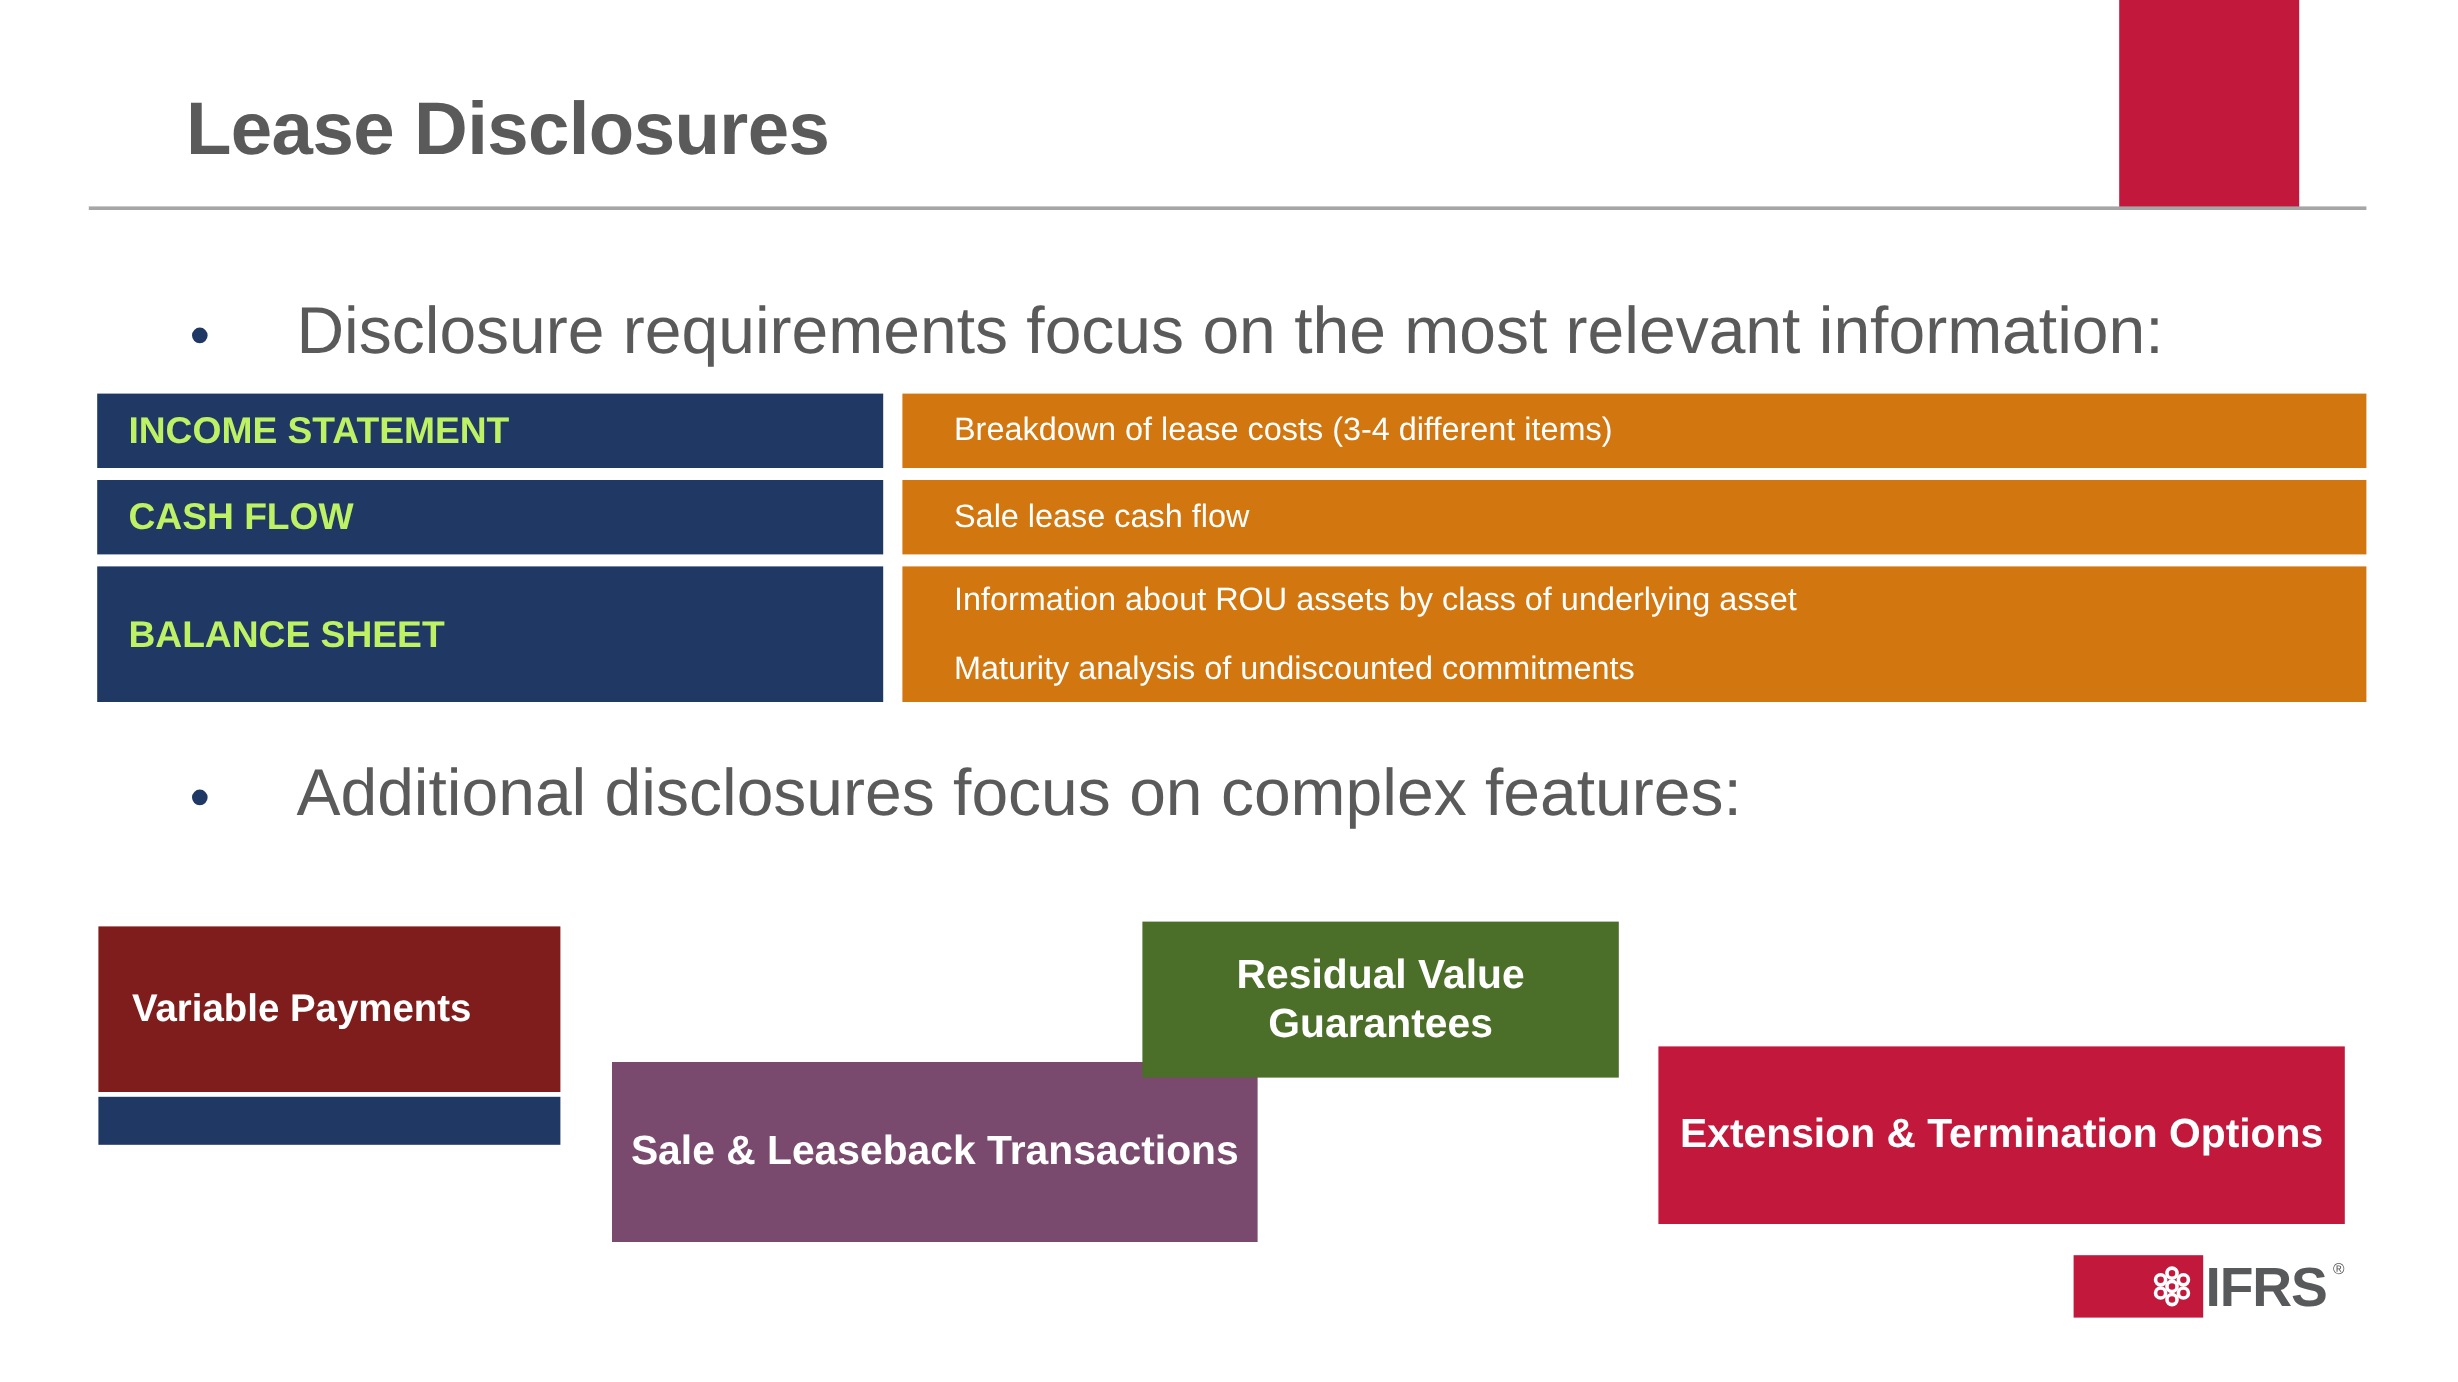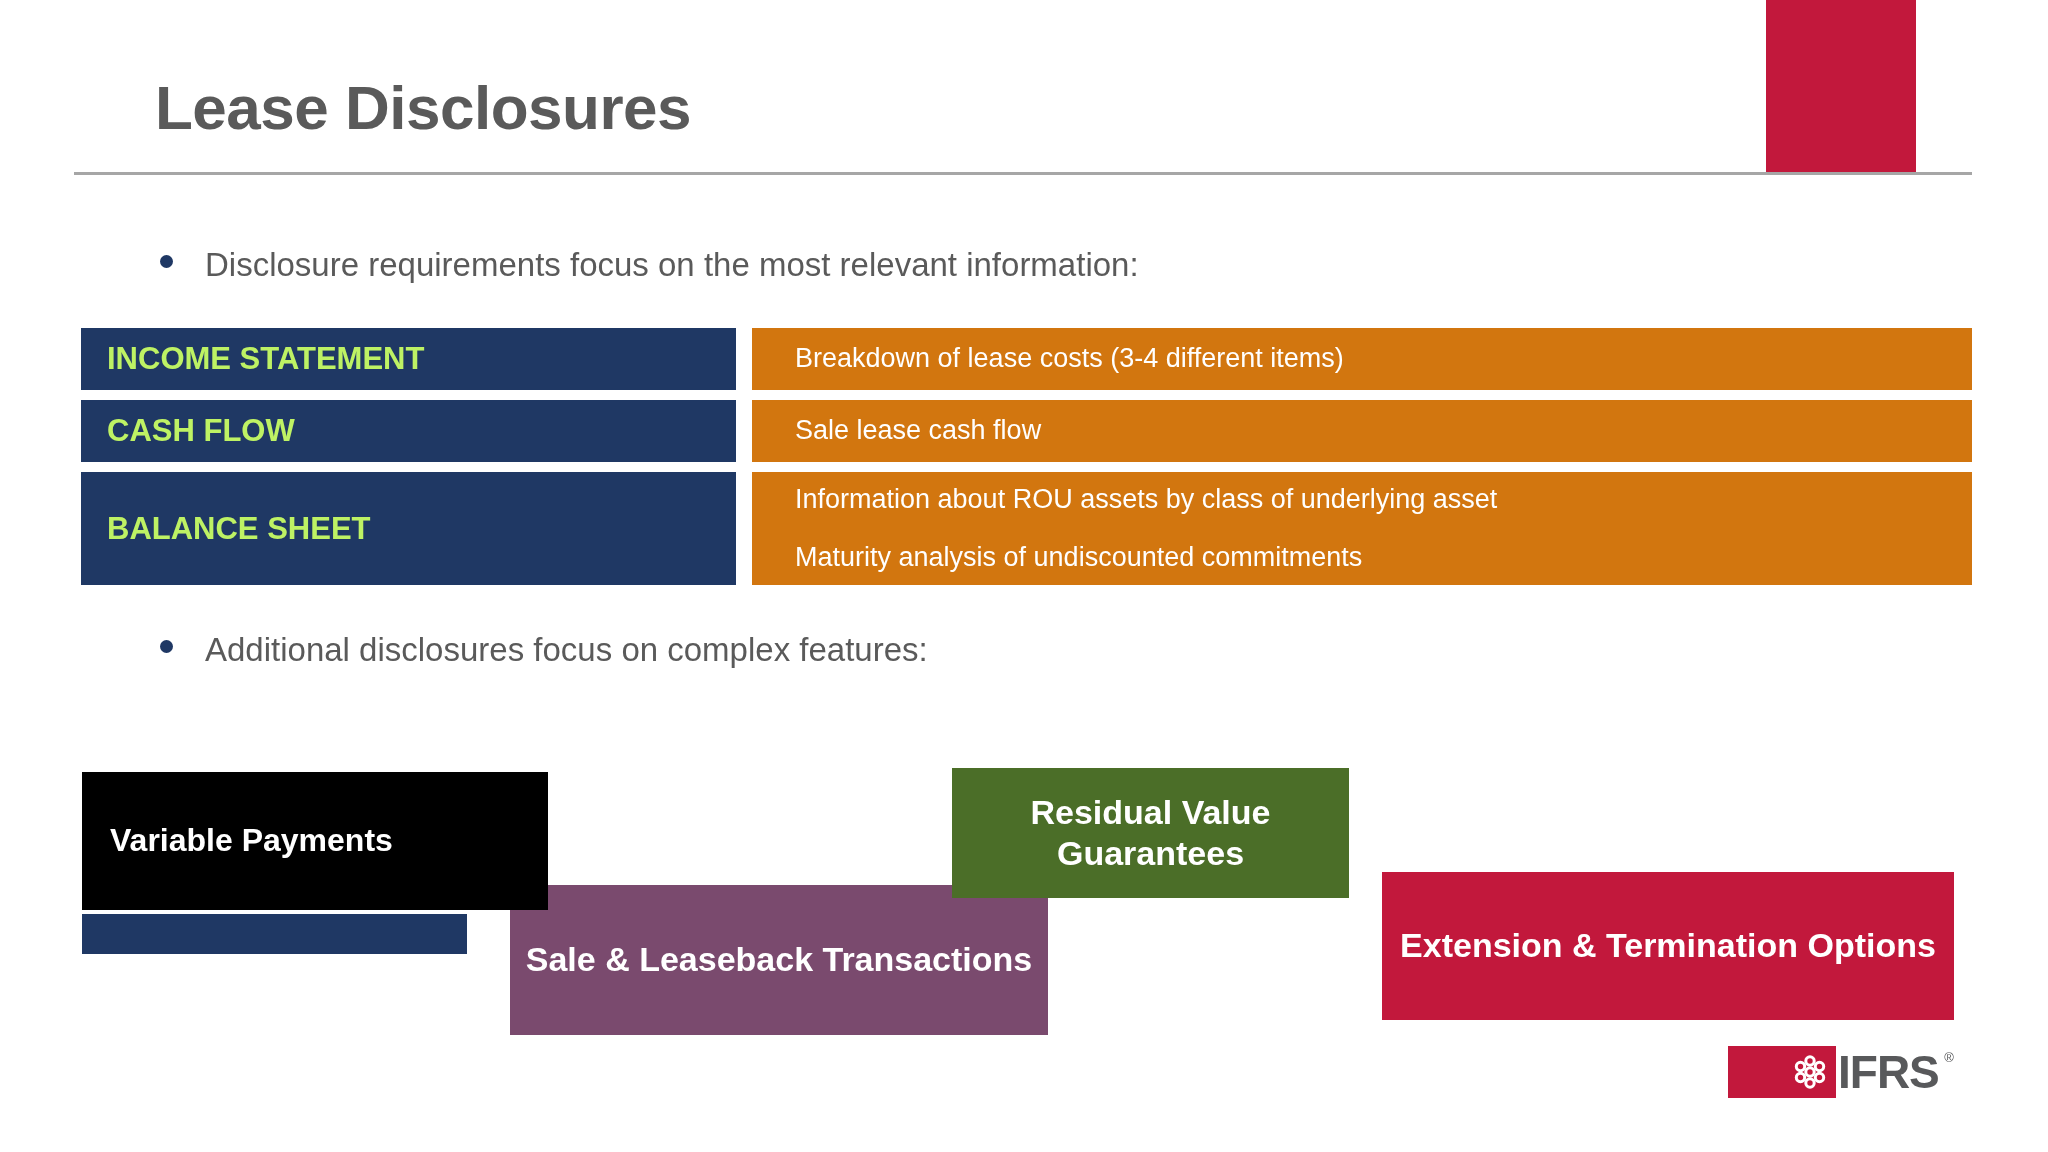--- a/index.html
+++ b/index.html
@@ -54,23 +54,24 @@
   .bullet-dot {
     width: 13px;
     height: 13px;
     border-radius: 50%;
     background: #1F3864;
     margin-right: 32px;
     flex: 0 0 auto;
     transform: translateY(-8px);
   }
   .bullet-text {
-    font-size: 33px;
+    font-size: 55px;
     color: #5A5A5A;
     line-height: 1;
+    margin-left: 42px;
   }
   #bullet-1 { left: 160px; top: 248px; }
   #bullet-2 { left: 160px; top: 633px; }
 
   
   .table {
     position: absolute;
     left: 81px;
     top: 328px;
     width: 1891px;
@@ -114,21 +115,21 @@
     color: #ffffff;
     font-weight: bold;
     display: flex;
     align-items: center;
     justify-content: center;
     text-align: center;
     line-height: 1.22;
     box-sizing: border-box;
     padding: 4px 12px;
   }
-  #box-variable  { left: 82px;   top: 772px;  width: 466px;  height: 138px; background: #000000; font-size: 32px; justify-content: flex-start; padding-left: 28px; z-index: 4; }
+  #box-variable  { left: 82px;   top: 772px;  width: 385px;  height: 138px; background: #7f1d1d; font-size: 32px; justify-content: flex-start; padding-left: 28px; z-index: 4; }
   #box-variable-tail { position: absolute; left: 82px; top: 914px; width: 385px; height: 40px; background: #1F3864; z-index: 2; }
   #box-sale      { left: 462px;  top: 885px;  width: 538px;  height: 150px; background: #7A4A6E; font-size: 34px; z-index: 3; margin-left: 48px; }
   #box-residual  { left: 952px;  top: 768px;  width: 397px;  height: 130px; background: #4B6E28; font-size: 34px; z-index: 5; }
   #box-extension { left: 1382px; top: 872px;  width: 572px;  height: 148px; background: #C2183C; font-size: 34px; z-index: 4; }
 
   
   .logo {
     position: absolute;
     left: 1728px;
     top: 1046px;

